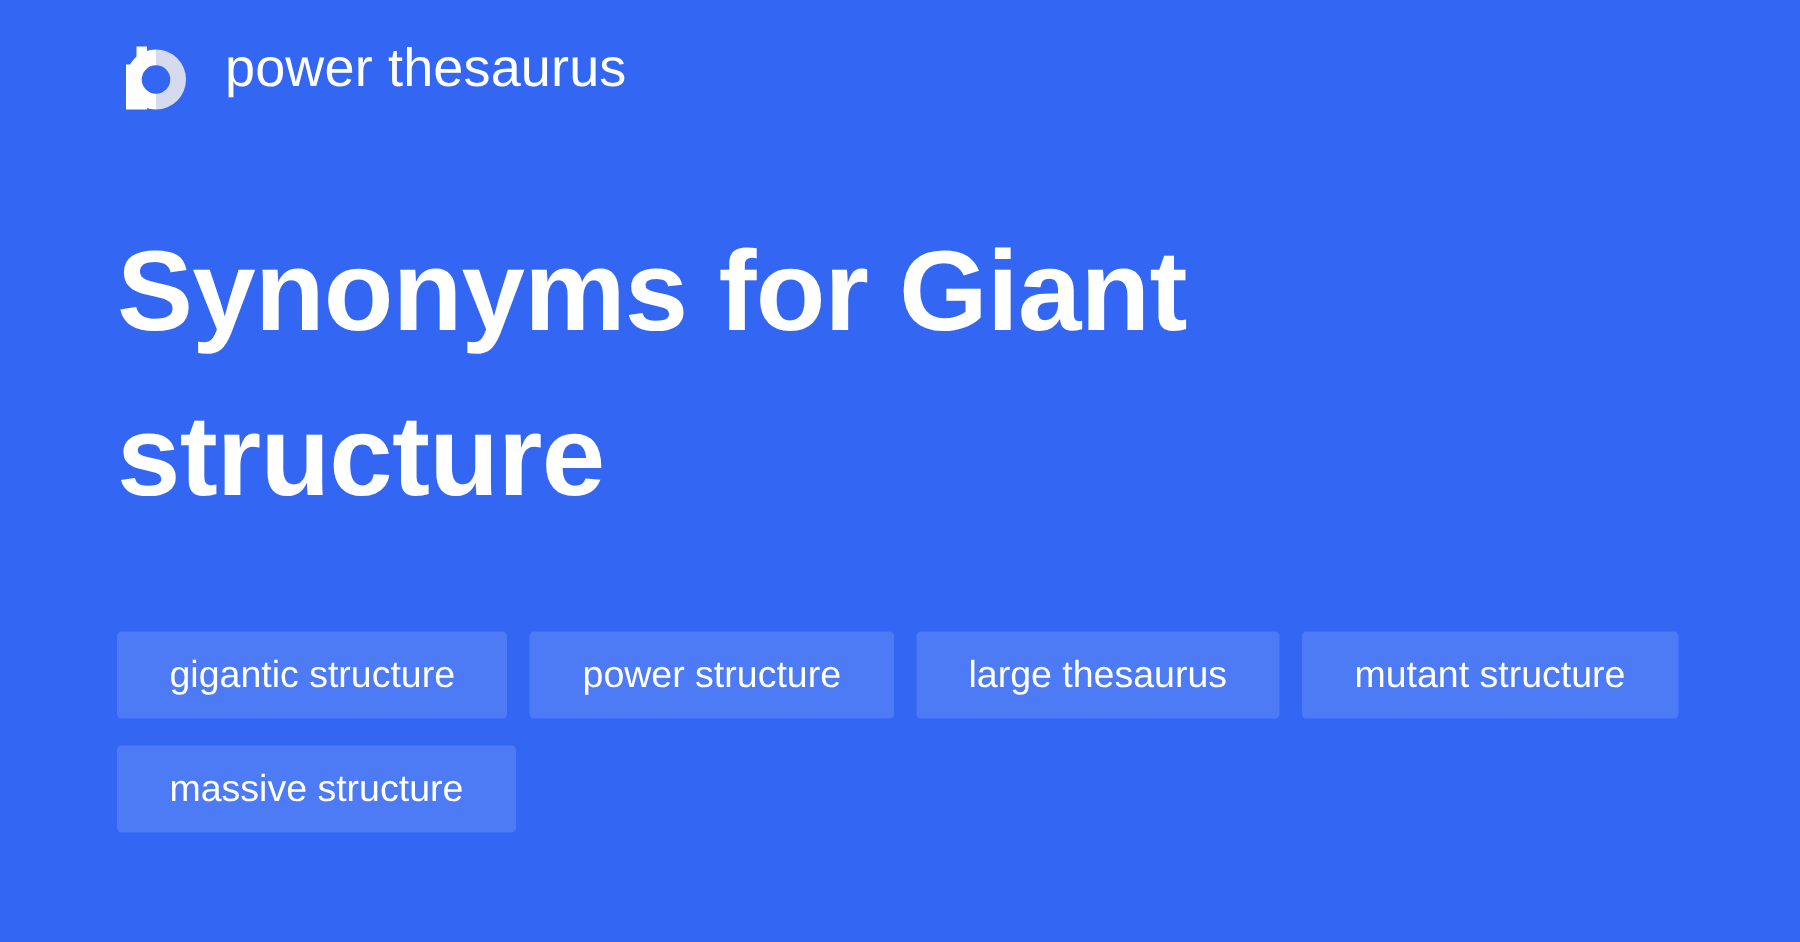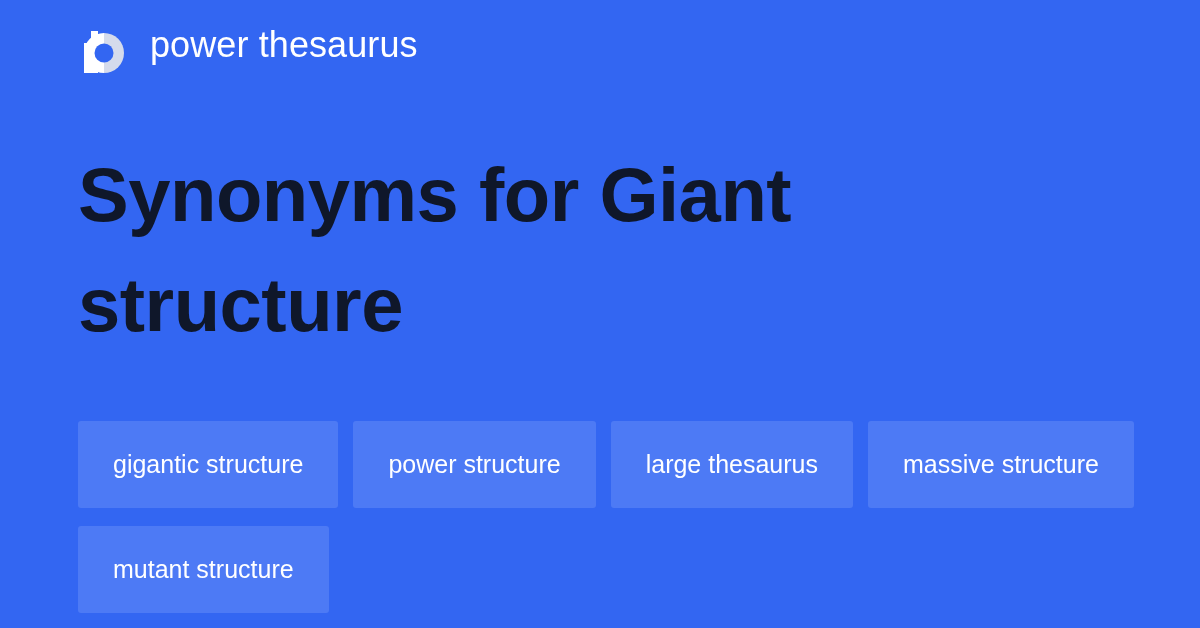--- a/index.html
+++ b/index.html
@@ -42,41 +42,41 @@
     line-height: 1;
     white-space: nowrap;
   }
 
   
   .headline {
     position: absolute;
     left: 78px;
     top: 140px;
     width: 900px;
-    color: #0f172a;
+    color: #ffffff;
     font-size: 76px;
     font-weight: 700;
     line-height: 110px;
     letter-spacing: -0.5px;
   }
 
   
   .chips {
     position: absolute;
     left: 78px;
     top: 421px;
     width: 1060px;
     display: flex;
     flex-wrap: wrap;
     align-content: flex-start;
     gap: 18px 15px;
   }
 
   .chip {
-    height: 87px;
+    height: 58px;
     background: #4D7AF5;
     border-radius: 3px;
     display: flex;
     align-items: center;
     justify-content: center;
     padding: 0 35px;
     color: #ffffff;
     font-size: 25px;
     font-weight: 400;
     line-height: 1;
@@ -101,15 +101,15 @@
   </svg>
   <span class="brand-name">power thesaurus</span>
 </div>
 
 <h1 class="headline">Synonyms for Giant structure</h1>
 
 <div class="chips">
   <div class="chip">gigantic structure</div>
   <div class="chip">power structure</div>
   <div class="chip">large thesaurus</div>
+  <div class="chip">mutant structure</div>
   <div class="chip">massive structure</div>
-  <div class="chip">mutant structure</div>
 </div>
 
 </body></html>

